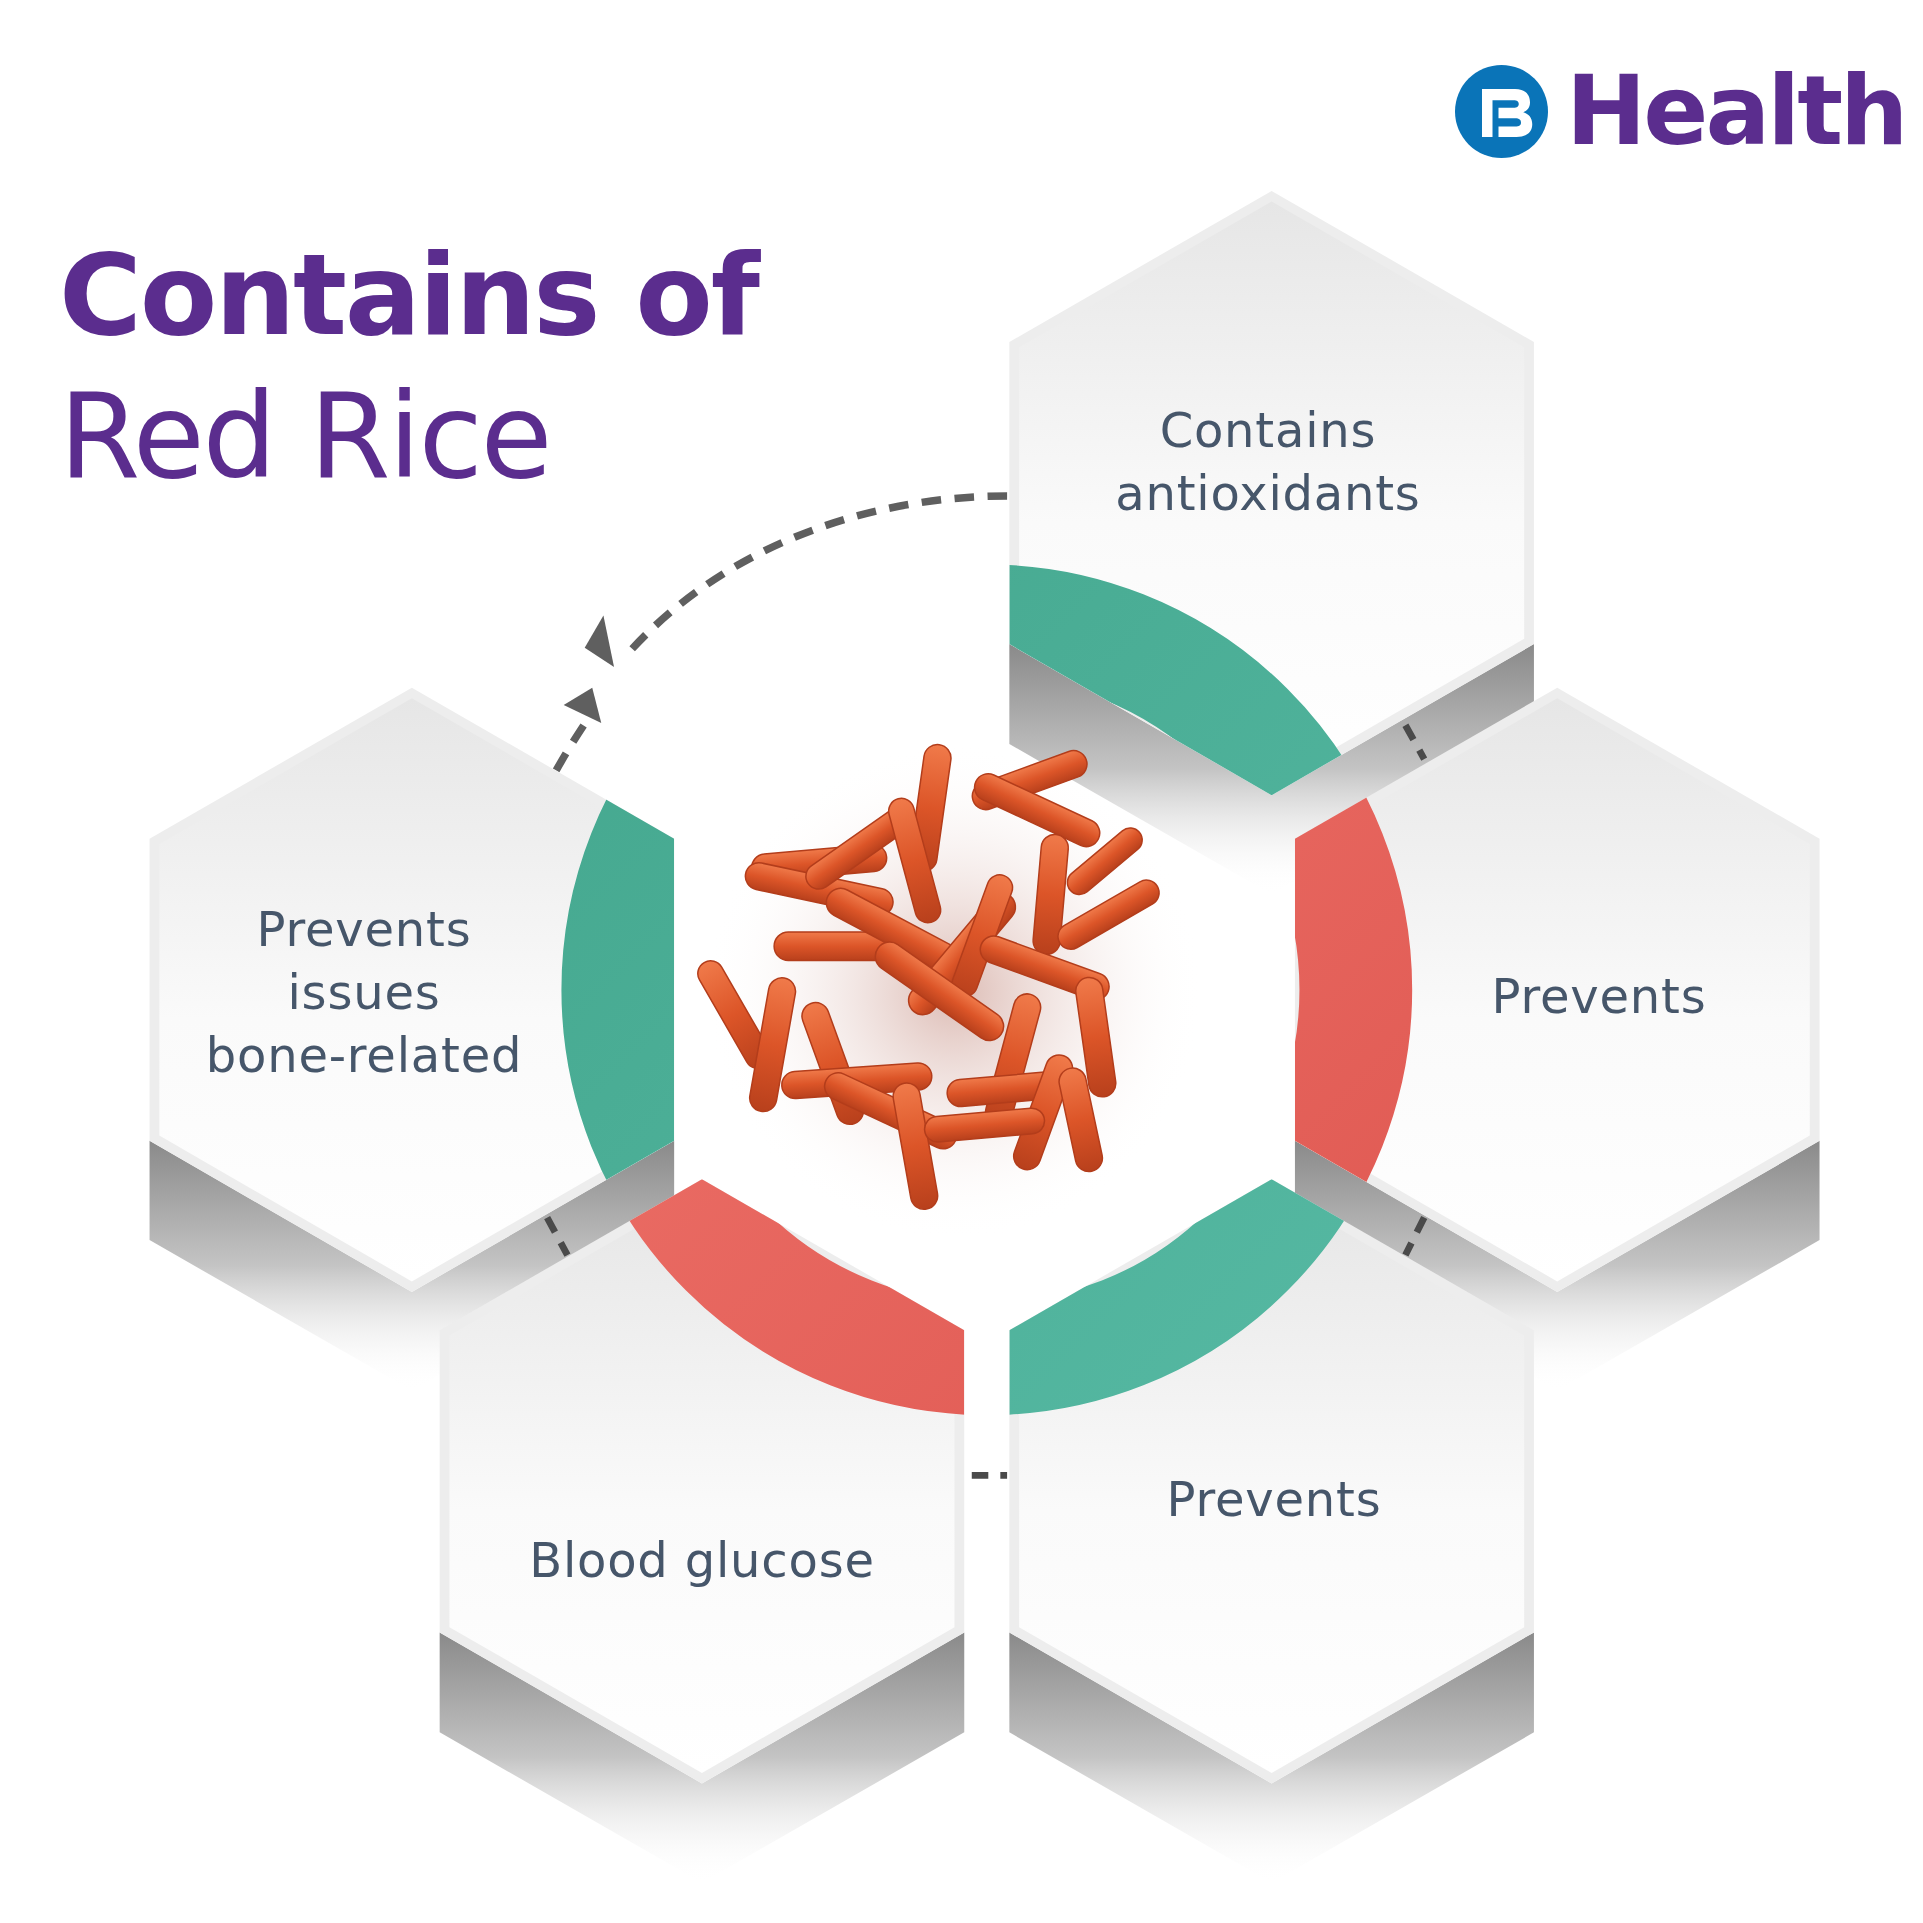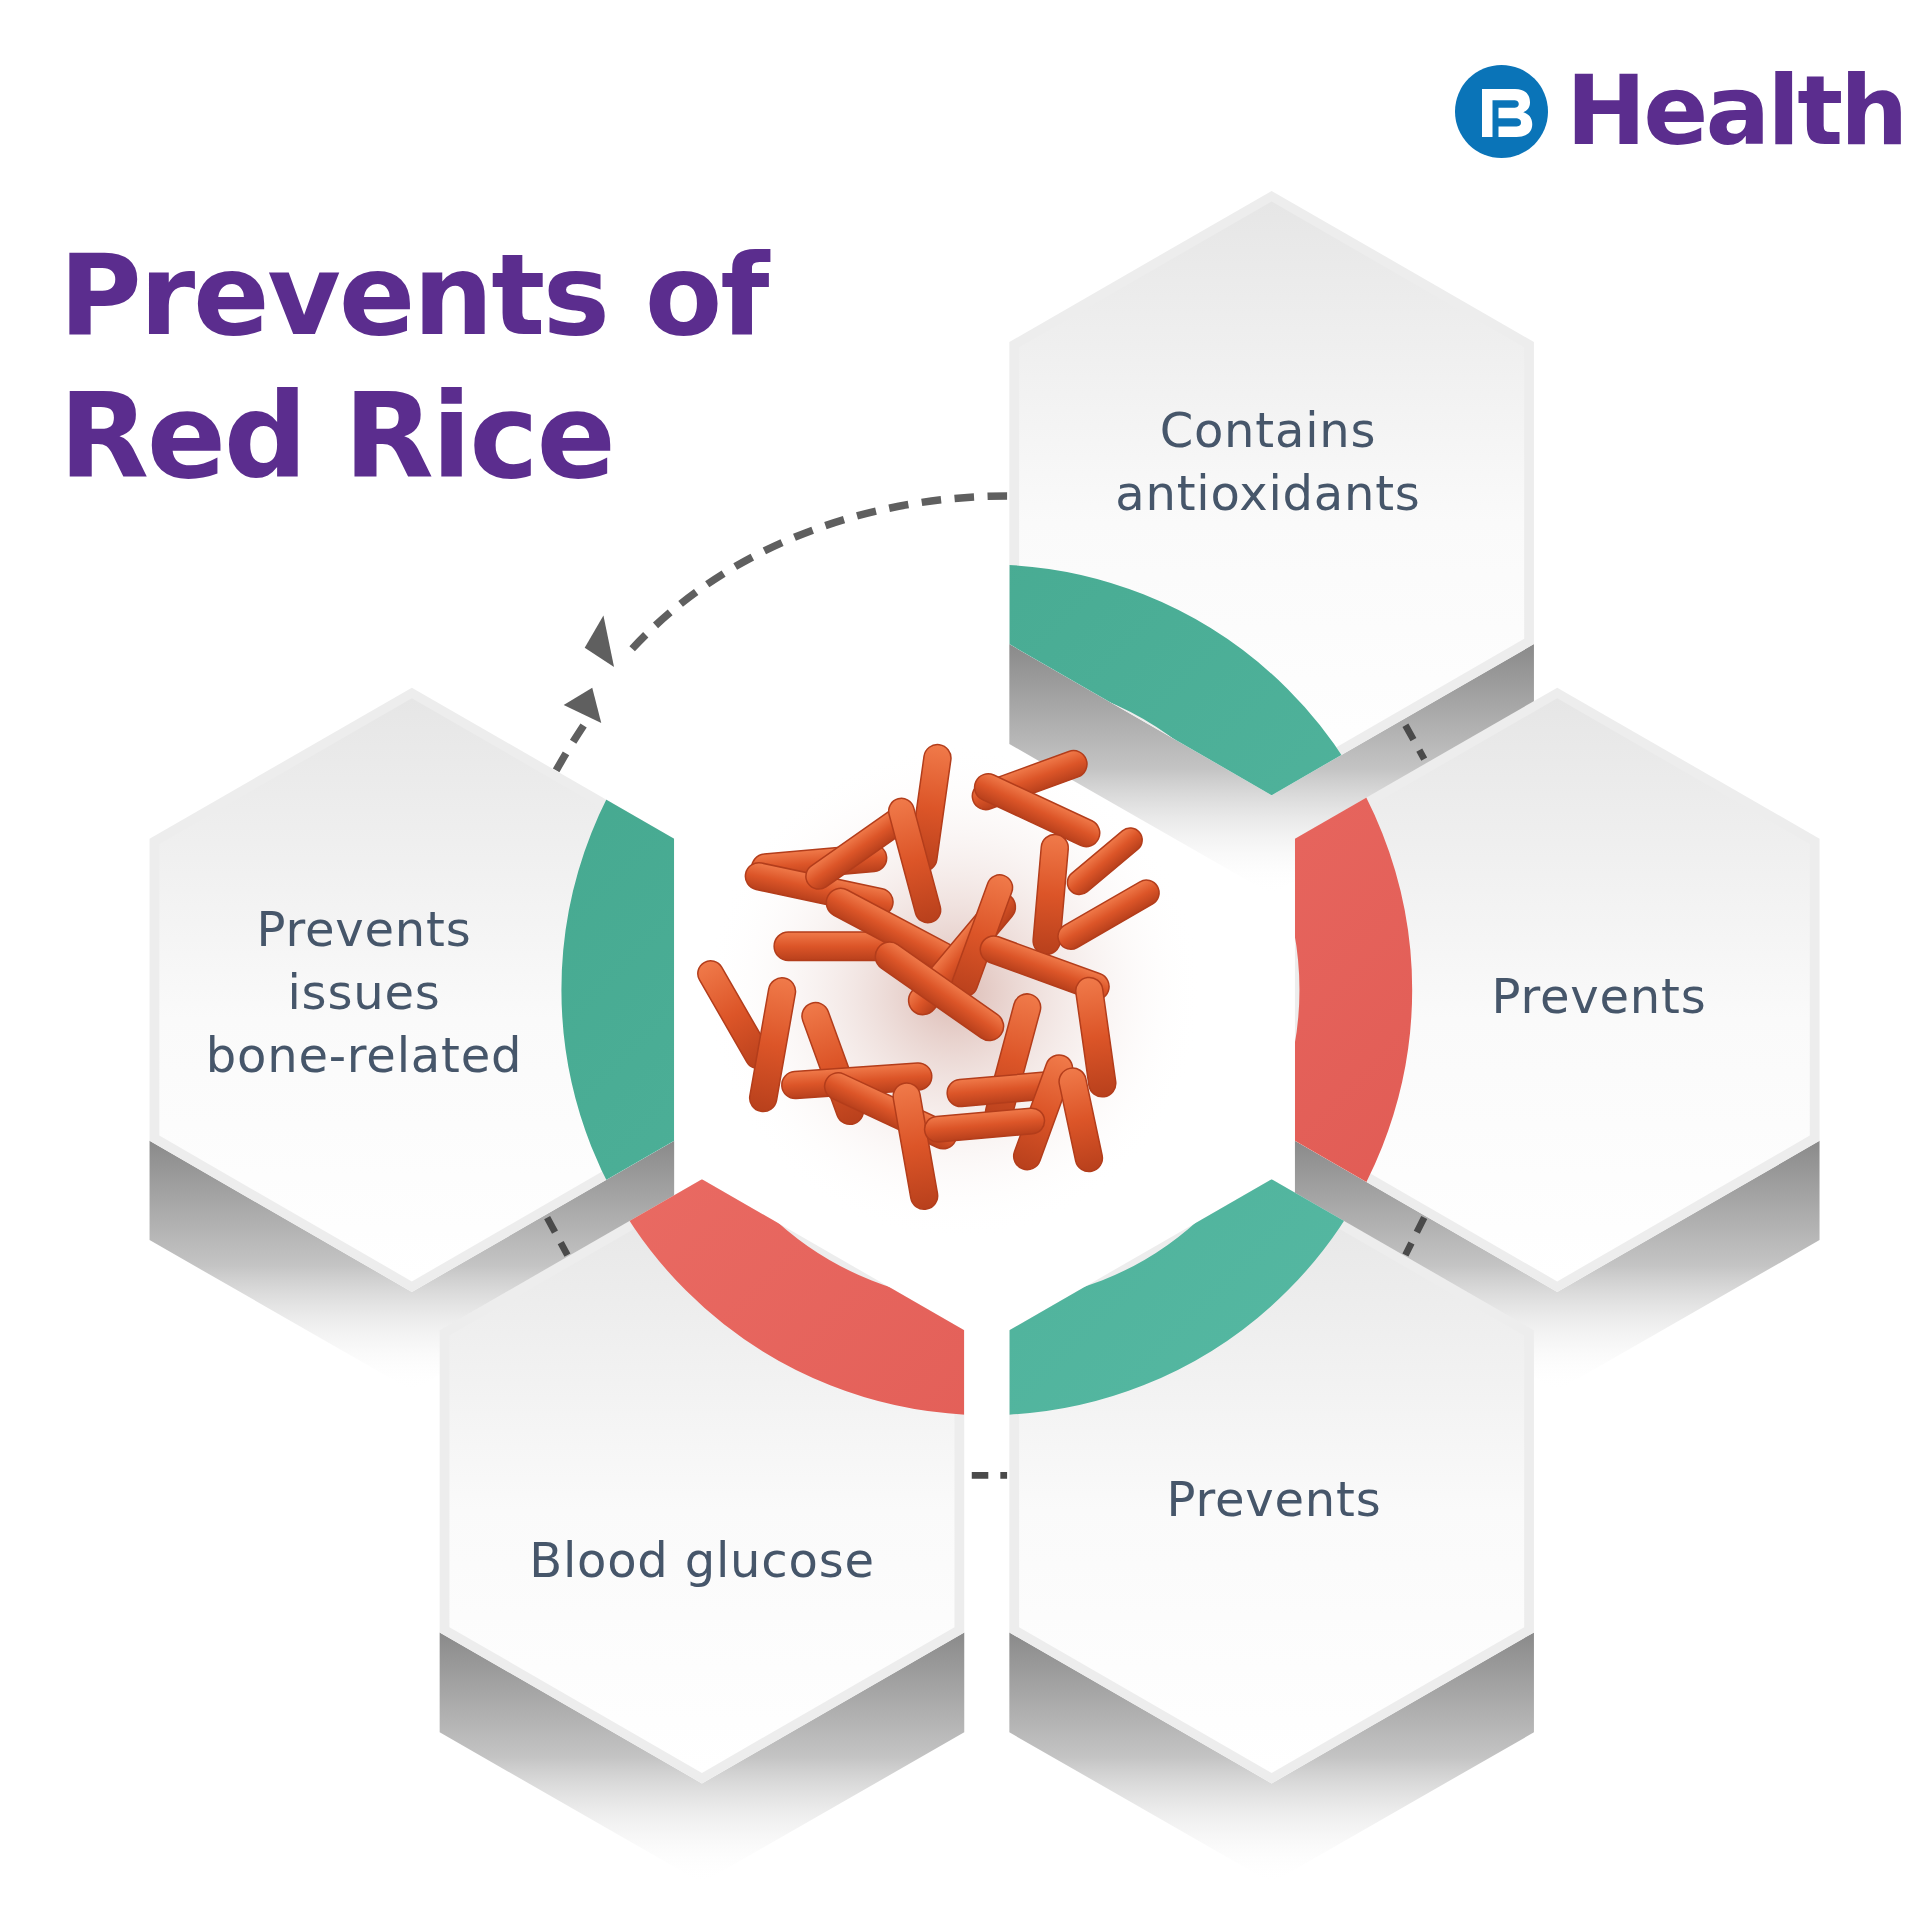--- a/index.html
+++ b/index.html
@@ -4,21 +4,21 @@
 <style>
   html,body{margin:0;padding:0;background:#ffffff;}
   body{width:1924px;height:1924px;position:relative;overflow:hidden;font-family:"DejaVu Sans","Liberation Sans",sans-serif;}
   #stage{position:absolute;left:0;top:0;width:1924px;height:1924px;}
   .logo{position:absolute;left:1455px;top:62px;height:98px;display:flex;align-items:center;}
   .logo-mark{width:93px;height:93px;border-radius:50%;background:#0a74b8;position:relative;}
   .logo-mark svg{position:absolute;left:0;top:0;}
   .logo-text{margin-left:18px;font-family:"DejaVu Sans","Liberation Sans",sans-serif;font-weight:bold;font-size:96px;color:#5b2d8e;letter-spacing:-3px;line-height:1;}
   .title{position:absolute;left:59px;top:225px;color:#5b2d8e;font-family:"DejaVu Sans","Liberation Sans",sans-serif;line-height:141px;letter-spacing:-2.3px;}
   .title .l1{font-size:113px;font-weight:600;display:block;}
-  .title .l2{font-size:117px;font-weight:bold;display:block;}
+  .title .l2{font-size:117px;font-weight:normal;display:block;}
   .hex-label{position:absolute;width:451px;text-align:center;color:#46566a;font-family:"DejaVu Sans","Liberation Sans",sans-serif;font-size:48px;line-height:63px;transform:translate(-50%,-50%);letter-spacing:0.8px;}
   .hex-label span{display:block;}
 </style>
 </head>
 <body>
 
 <div id="stage">
   <svg width="1924" height="1924" viewBox="0 0 2560 2560" xmlns="http://www.w3.org/2000/svg">
     <defs>
       <linearGradient id="hexFill" x1="0" y1="0" x2="0" y2="1">
@@ -164,21 +164,21 @@
     <div class="logo-mark">
       <svg width="93" height="93" viewBox="0 0 124 124">
         <path d="M36 32 H80 C94 32 100 40 100 50 C100 57 96 61 91 63 C98 65 103 70 103 79 C103 90 95 96 82 96 H58 V82 H80 C86 82 88 80 88 77 C88 73 86 71 80 71 H58 V57 H78 C83 57 85 55 85 52 C85 49 83 47 78 47 H50 V96 H36 Z" fill="#ffffff"></path>
       </svg>
     </div>
     <div class="logo-text">Health</div>
   </div>
 
   
   <div class="title">
-    <span class="l1">Prevents of</span>
+    <span class="l1">Contains of</span>
     <span class="l2">Red Rice</span>
   </div>
 
   
   <div class="hex-label" style="left:1268px;top:462px;">
     <span>Contains</span>
     <span>antioxidants</span>
   </div>
   <div class="hex-label" style="left:1599px;top:996px;">
     <span>Prevents</span>

